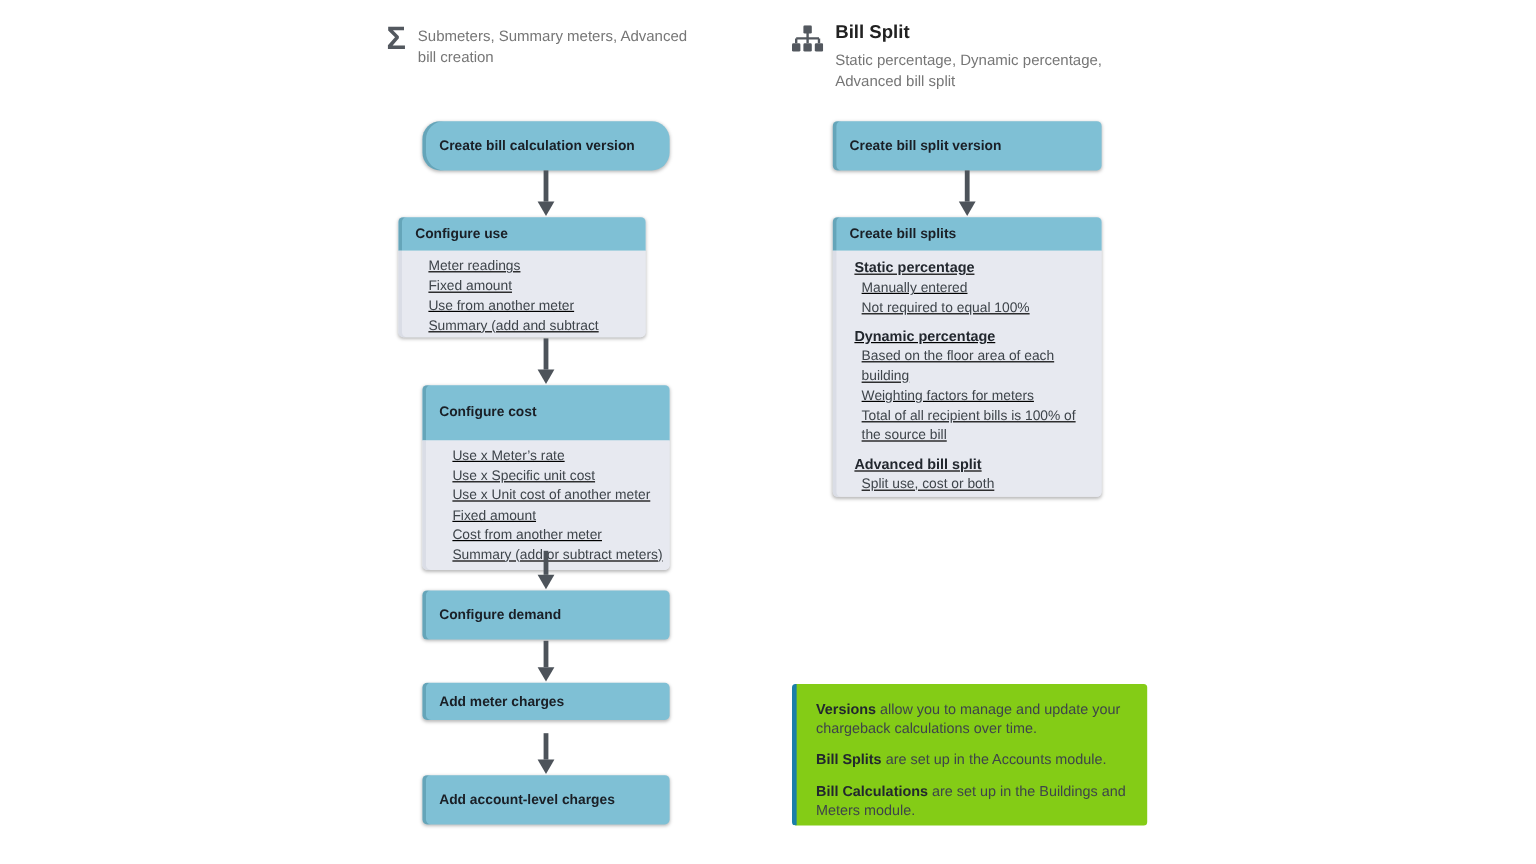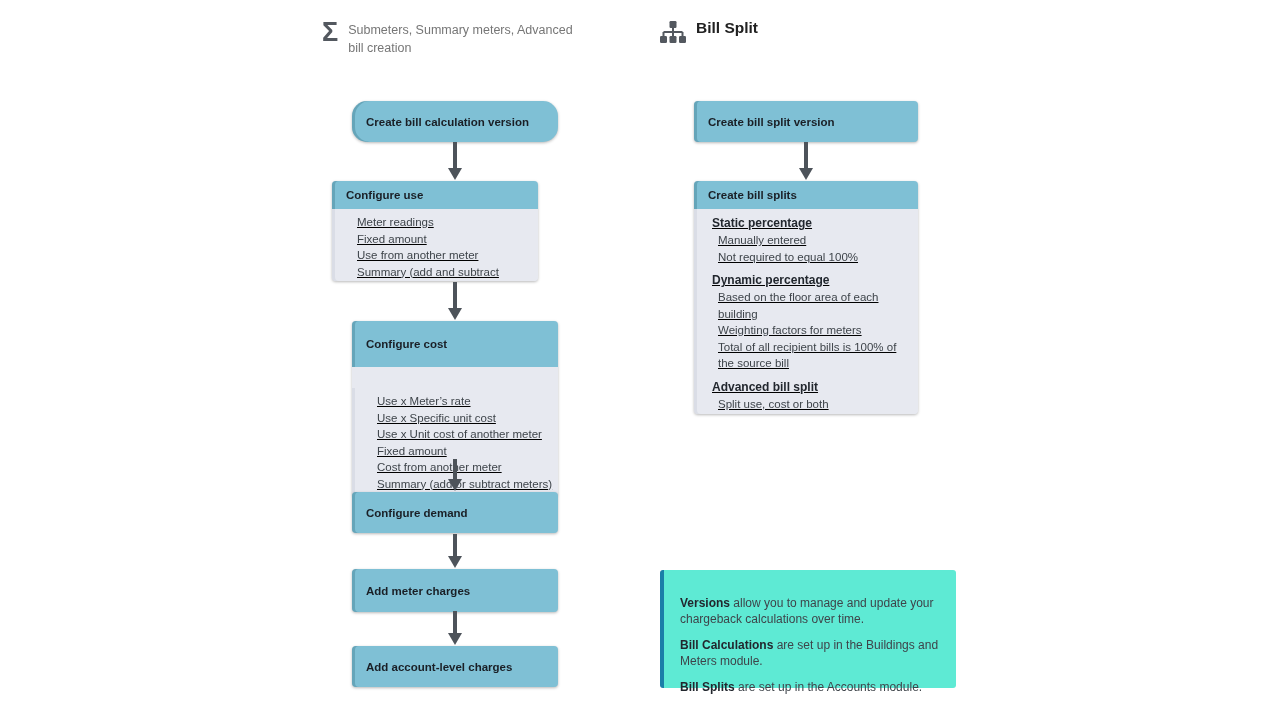--- a/index.html
+++ b/index.html
@@ -40,22 +40,22 @@
   .sec-title{font-size:12px;line-height:17px;font-weight:700;color:#22272e;padding-left:18px;}
   
   .arrow{position:absolute;width:14px;display:flex;flex-direction:column;align-items:center;}
   .arrow .shaft{width:4px;flex:1;background:#4d535a;}
   .arrow .head{
     width:0;height:0;border-left:7px solid transparent;border-right:7px solid transparent;
     border-top:12px solid #4d535a;
   }
   
   .info{
-    position:absolute;background:#5eead4;border-left:4px solid #1a7fa8;border-radius:3px;
-    box-sizing:border-box;padding:25px 16px 8px 16px;
+    position:absolute;background:#84cc16;border-left:4px solid #1a7fa8;border-radius:3px;
+    box-sizing:border-box;padding:13px 16px 8px 16px;
   }
   .info p{margin:0 0 10px 0;font-size:12px;line-height:16px;color:#3e444a;}
   .info b{color:#22272e;}
   
   .sitemap-svg{display:block;margin-top:3px;}
 </style>
 </head>
 <body>
 
 <div class="canvas">
@@ -76,20 +76,21 @@
         <g fill="#53585f">
           <rect x="9.5" y="0" width="7" height="7" rx="1.2"></rect>
           <rect x="0" y="15" width="7" height="7" rx="1.2"></rect>
           <rect x="9.5" y="15" width="7" height="7" rx="1.2"></rect>
           <rect x="19" y="15" width="7" height="7" rx="1.2"></rect>
         </g>
       </svg>
     </div>
     <div class="hdr-text">
       <div class="hdr-title">Bill Split</div>
+      <div class="hdr-sub" style="max-width:250px;">Static percentage, Dynamic percentage, Advanced bill split</div>
     </div>
   </div>
 
   <div class="box simple" style="left:352px;top:101px;width:206px;height:41px;border-radius:15px;">
     <span class="box-label">Create bill calculation version</span>
   </div>
 
   <div class="arrow" style="left:448px;top:142px;height:38px;">
       <div class="shaft"></div>
       <div class="head"></div>
@@ -109,21 +110,21 @@
 
   <div class="arrow" style="left:448px;top:282px;height:38px;">
       <div class="shaft"></div>
       <div class="head"></div>
     </div>
 
   <div class="box compound" style="left:352px;top:321px;width:206px;">
     <div class="box-head" style="height:46px;">
         <span class="box-label">Configure cost</span>
       </div>
-    <div class="box-body" style="height:108px;margin-top:21px;">
+    <div class="box-body" style="height:108px;">
       <div class="li">Use x Meter’s rate</div>
       <div class="li">Use x Specific unit cost</div>
       <div class="li">Use x Unit cost of another meter</div>
       <div class="li">Fixed amount</div>
       <div class="li">Cost from another meter</div>
       <div class="li">Summary (add or subtract meters)</div>
     </div>
   </div>
 
   <div class="arrow" style="left:448px;top:459px;height:32px;">
@@ -133,21 +134,21 @@
 
   <div class="box simple" style="left:352px;top:492px;width:206px;height:41px;">
     <span class="box-label">Configure demand</span>
   </div>
 
   <div class="arrow" style="left:448px;top:534px;height:34px;">
       <div class="shaft"></div>
       <div class="head"></div>
     </div>
 
-  <div class="box simple" style="left:352px;top:569px;width:206px;height:43px;">
+  <div class="box simple" style="left:352px;top:569px;width:206px;height:31px;">
     <span class="box-label">Add meter charges</span>
   </div>
 
   <div class="arrow" style="left:448px;top:611px;height:34px;">
       <div class="shaft"></div>
       <div class="head"></div>
     </div>
 
   <div class="box simple" style="left:694px;top:101px;width:224px;height:41px;">
     <span class="box-label">Create bill split version</span>
@@ -181,17 +182,17 @@
       <div class="sec">
         <div class="sec-title">Advanced bill split</div>
         <div class="li">Split use, cost or both</div>
         <div class="li">Decide how to split use or cost</div>
       </div>
     </div>
   </div>
 
   <div class="info" style="left:660px;top:570px;width:296px;height:118px;">
     <p><b>Versions</b><span> allow you to manage and update your chargeback calculations over time.</span></p>
+    <p><b>Bill Splits</b><span> are set up in the Accounts module.</span></p>
     <p><b>Bill Calculations</b><span> are set up in the Buildings and Meters module.</span></p>
-    <p><b>Bill Splits</b><span> are set up in the Accounts module.</span></p>
   </div>
 
 </div>
 
 </body></html>

